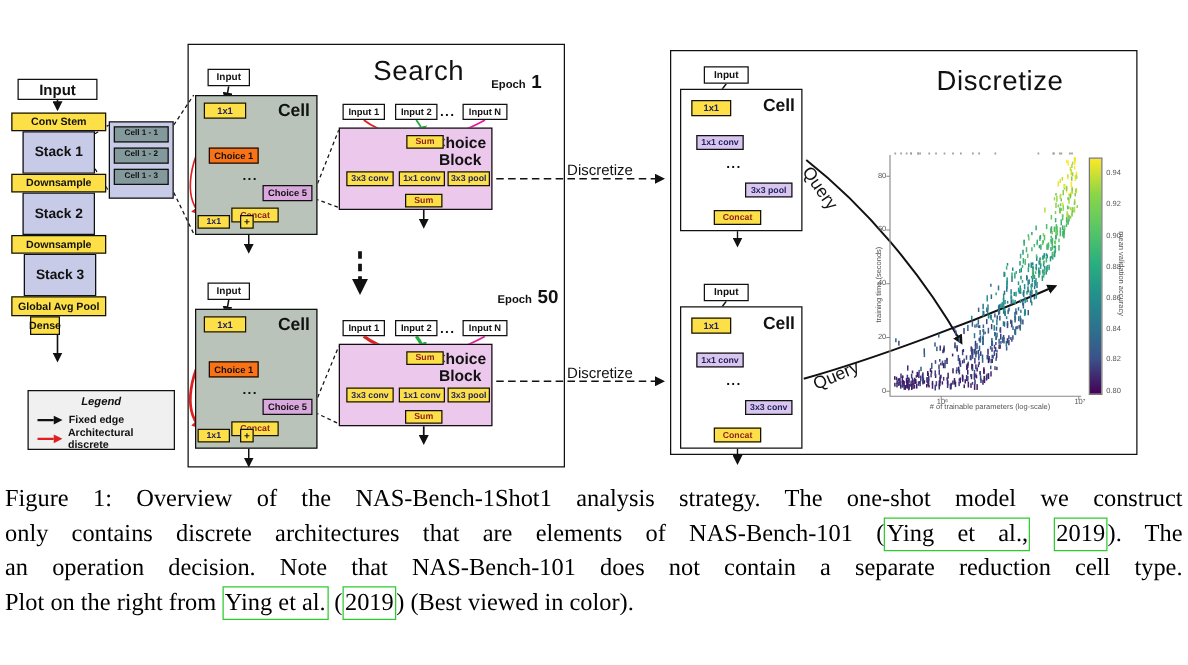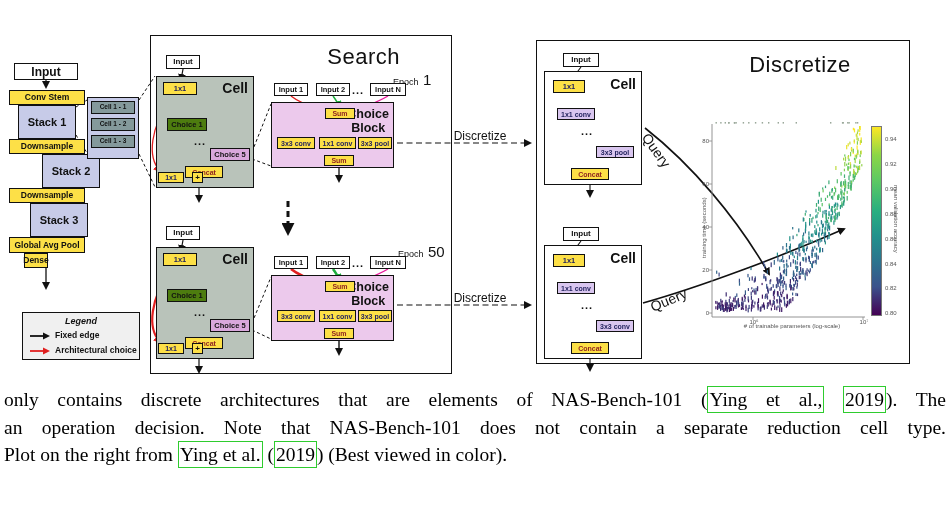--- a/index.html
+++ b/index.html
@@ -7,40 +7,40 @@
         font-family:"Liberation Sans",sans-serif;color:#111;}
   #figure{position:absolute;left:0;top:0;width:950px;height:380px;}
   .abs{position:absolute;box-sizing:border-box;}
   .box{position:absolute;box-sizing:border-box;border:1px solid #111;display:flex;
        align-items:center;justify-content:center;text-align:center;font-weight:700;
        line-height:1;background:#fff;}
   .pink{background:#fde047;}
   .lav{background:#c7cbe8;}
   .cellbg{background:#b9c3ba;}
   .choicebg{background:#ecc9ec;border-width:1.5px;}
-  .c1{background:#4d7c0f;}
+  .c1{background:#f97316;}
   .c5{background:#d9a8dc;}
   .evop{background:#d9c6ef;}
   .mini{background:#84999b;}
   .white{background:#fff;}
   .navy{color:#23235e;}
   .dred{color:#8c1f1f;}
   .panel{position:absolute;border:1.5px solid #111;background:transparent;}
   .ptitle{position:absolute;font-size:22px;letter-spacing:.5px;text-align:center;}
   .lbl-cell{position:absolute;font-size:14px;font-weight:600;}
   .dots{position:absolute;font-weight:700;font-size:11px;line-height:1;letter-spacing:1px;}
   #overlay{position:absolute;left:0;top:0;}
   .tick{position:absolute;font-size:6px;color:#555;line-height:1;}
   .rot{transform-origin:0 0;}
   #caption{position:absolute;left:0;top:384px;width:950px;padding:2px 4px;box-sizing:border-box;
            font-family:"Liberation Serif",serif;font-size:19.5px;line-height:27.5px;color:#000;}
   .cap-line{text-align:justify;}
   .cap-line.j{text-align-last:justify;}
   .cite{border:1.5px solid #2ecc2e;padding:2px 1px;}
-  .epoch{position:absolute;font-weight:400;margin-top:14px;}
+  .epoch{position:absolute;font-weight:700;}
   .epoch .pre{font-size:9px;}
   .epoch .num{font-size:15px;}
 </style>
 </head>
 <body>
 
 <div id="page">
   <div id="figure">
 
     <svg id="overlay" width="950" height="380">
@@ -845,23 +845,23 @@
           <rect x="860.5" y="139.8" width="1.2" height="3.1" fill="rgb(183,218,64)"></rect>
           <rect x="861.2" y="164.1" width="1.2" height="2.3" fill="rgb(146,211,78)"></rect>
         </g>
     </svg>
 
     <div class="box white" style="left:14px;top:63px;width:64px;height:17px;font-size:12px;">Input</div>
     <div id="pipeline-blocks">
         <div class="box pink" style="left: 9px; top: 90px; width: 76px; height: 15px; font-size: 8.5px;">Conv Stem</div>
         <div class="box lav" style="left: 18px; top: 105px; width: 58px; height: 34px; font-size: 11px;">Stack 1</div>
         <div class="box pink" style="left: 9px; top: 139px; width: 76px; height: 15px; font-size: 8.5px;">Downsample</div>
-        <div class="box lav" style="left: 18px; top: 154px; width: 58px; height: 34px; font-size: 11px; margin-left: 24px;">Stack 2</div>
+        <div class="box lav" style="left: 18px; top: 154px; width: 58px; height: 34px; font-size: 11px;">Stack 2</div>
         <div class="box pink" style="left: 9px; top: 188px; width: 76px; height: 15px; font-size: 8.5px;">Downsample</div>
-        <div class="box lav" style="left: 30px; top: 203px; width: 58px; height: 34px; font-size: 11px;">Stack 3</div>
+        <div class="box lav" style="left: 19px; top: 203px; width: 58px; height: 34px; font-size: 11px;">Stack 3</div>
         <div class="box pink" style="left: 9px; top: 237px; width: 76px; height: 16px; font-size: 8.5px;">Global Avg Pool</div>
         <div class="box pink" style="left: 24px; top: 253px; width: 24px; height: 15px; font-size: 8.5px;">Dense</div>
       </div>
     <div class="box lav" style="left:87px;top:97px;width:52px;height:62px;"></div>
     <div id="mini-cells">
         <div class="box mini" style="left: 91px; top: 101px; width: 44px; height: 13px; font-size: 6.5px;">Cell 1 - 1</div>
         <div class="box mini" style="left: 91px; top: 118px; width: 44px; height: 13px; font-size: 6.5px;">Cell 1 - 2</div>
         <div class="box mini" style="left: 91px; top: 135px; width: 44px; height: 13px; font-size: 6.5px;">Cell 1 - 3</div>
       </div>
 
@@ -873,27 +873,27 @@
               <line x1="1" y1="4" x2="14" y2="4" stroke="#111111" stroke-width="1.8"></line>
               <path d="M14,0.5 L21,4 L14,7.5 z" fill="#111111"></path>
             </svg>
             <div style="font-size: 8.5px; font-weight: 700; line-height: 1;">Fixed edge</div>
           </div>
           <div style="position: relative; display: flex; align-items: center; gap: 4px; margin: 4px 0px 0px 6px; height: 11px;">
             <svg width="22" height="8">
               <line x1="1" y1="4" x2="14" y2="4" stroke="#e02020" stroke-width="1.8"></line>
               <path d="M14,0.5 L21,4 L14,7.5 z" fill="#e02020"></path>
             </svg>
-            <div style="font-size: 8.5px; font-weight: 700; line-height: 1;">Architectural choice</div>
+            <div style="font-size: 8.5px; font-weight: 700; line-height: 1;">Architectural discrete</div>
           </div>
         </div>
     </div>
 
     <div class="panel" style="left:150px;top:35px;width:300px;height:337px;"></div>
-    <div class="ptitle" style="left:270px;top:44px;width:130px;text-align:right;">Search</div>
+    <div class="ptitle" style="left:270px;top:44px;width:130px;">Search</div>
     <div class="epoch" style="left:393px;top:57px;">
       <span class="pre">Epoch</span>
       <span class="num">1</span>
     </div>
     <div class="epoch" style="left:398px;top:229px;">
       <span class="pre">Epoch</span>
       <span class="num">50</span>
     </div>
     <div id="search-cells">
         <div class="box white" style="left: 166px; top: 55px; width: 34px; height: 14px; font-size: 8px;">Input</div>
@@ -1000,17 +1000,18 @@
         <div class="tick" style="left: 885px; top: 210.7px;">0.88</div>
         <div class="tick" style="left: 885px; top: 235.6px;">0.86</div>
         <div class="tick" style="left: 885px; top: 260.5px;">0.84</div>
         <div class="tick" style="left: 885px; top: 285.4px;">0.82</div>
         <div class="tick" style="left: 885px; top: 310.3px;">0.80</div>
       </div>
     <div class="tick rot" style="left:899px;top:185px;transform:rotate(90deg);white-space:nowrap;">mean validation accuracy</div>
   </div>
 
   <div id="caption">
+      <div class="cap-line j"><span>Figure 1: Overview of the NAS-Bench-1Shot1 analysis strategy. The one-shot model we construct</span></div>
       <div class="cap-line j"><span>only contains discrete architectures that are elements of NAS-Bench-101 (</span><span class="cite">Ying et al.,</span><span> </span><span class="cite">2019</span><span>). The</span></div>
       <div class="cap-line j"><span>an operation decision. Note that NAS-Bench-101 does not contain a separate reduction cell type.</span></div>
       <div class="cap-line"><span>Plot on the right from </span><span class="cite">Ying et al.</span><span> (</span><span class="cite">2019</span><span>) (Best viewed in color).</span></div>
     </div>
 </div>
 
 </body></html>

